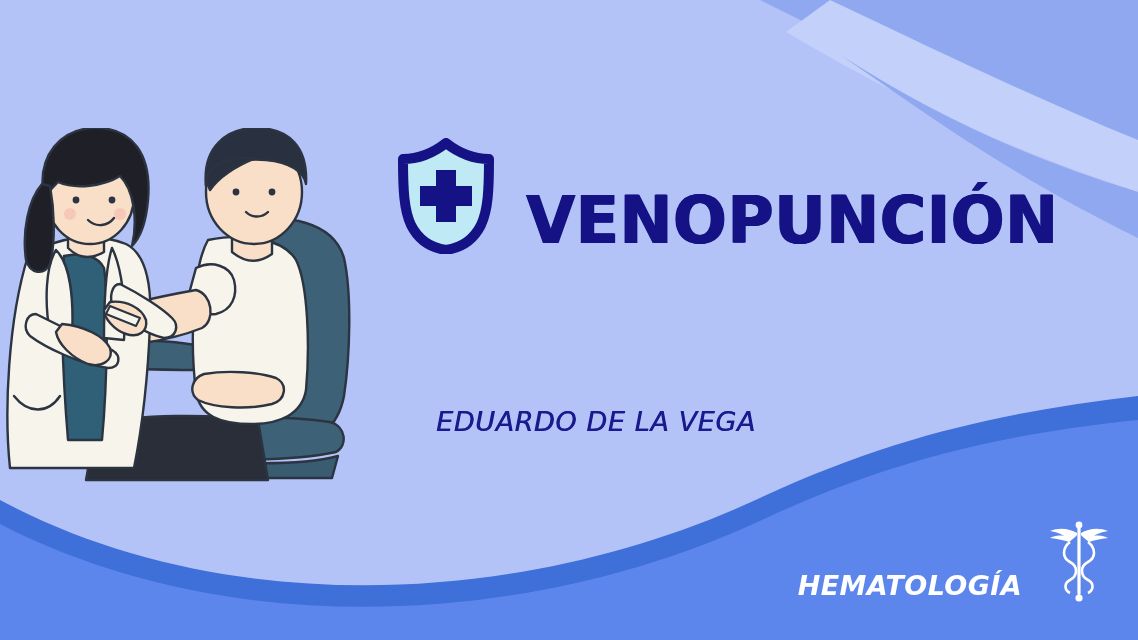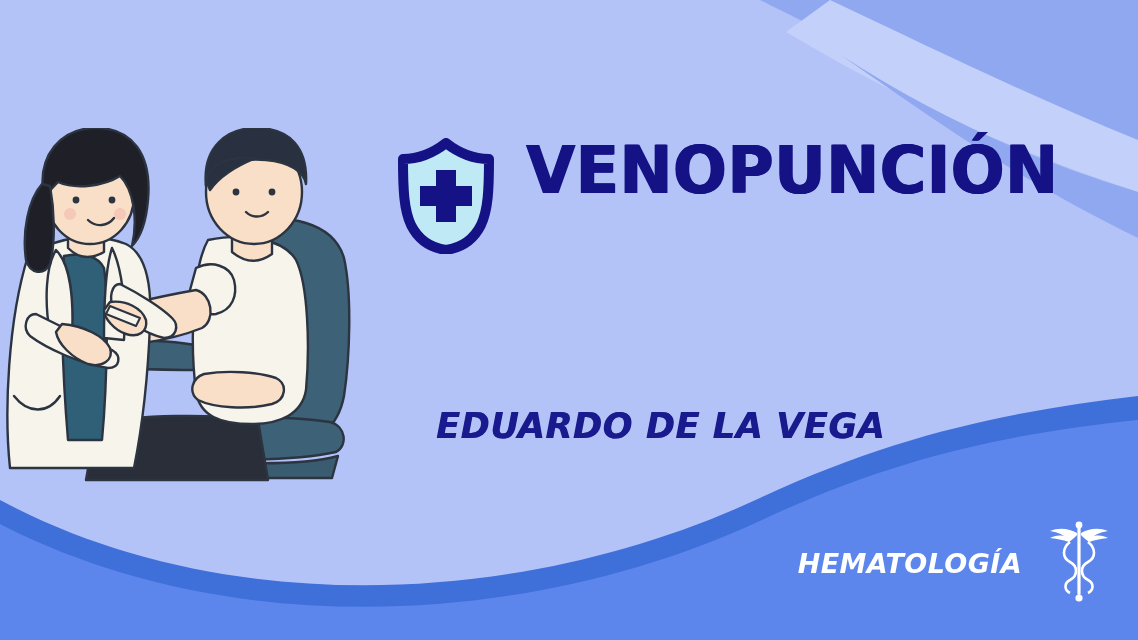--- a/index.html
+++ b/index.html
@@ -29,21 +29,21 @@
     height: 360px;
   }
   #illustration svg { display:block; width:100%; height:100%; }
 
   
   #title-row {
     position: absolute;
     left: 398px;
     top: 138px;
     display: flex;
-    align-items: flex-start;
+    align-items: flex-end;
     gap: 32px;
   }
   #shield-icon { width: 96px; height: 116px; flex: 0 0 auto; }
   #shield-icon svg { display:block; width:100%; height:100%; }
 
   #main-title {
     font-family: "DejaVu Sans", "Liberation Sans", sans-serif;
     font-size: 66px;
     font-weight: 700;
     letter-spacing: 0.5px;
@@ -54,34 +54,34 @@
     transform-origin: left center;
     text-shadow: 1px 0 0 #141285, -0.5px 0 0 #141285;
   }
 
   
   #author-name {
     position: absolute;
     left: 436px;
     top: 406px;
     font-family: "DejaVu Sans", "Liberation Sans", sans-serif;
-    font-size: 35px;
-    font-weight: 700;
+    font-size: 27px;
+    font-weight: 400;
     font-style: italic;
     letter-spacing: 0.6px;
     color: #191a8e;
     white-space: nowrap;
     text-shadow: 0.6px 0 0 #191a8e;
   }
 
   
   #footer-block {
     position: absolute;
     right: 116px;
-    bottom: 58px;
+    bottom: 36px;
     text-align: left;
     color: #ffffff;
   }
   .footer-line {
     font-family: "DejaVu Sans", "Liberation Sans", sans-serif;
     font-style: italic;
     font-weight: 700;
     font-size: 27px;
     letter-spacing: 0.4px;
     line-height: 1.28;

